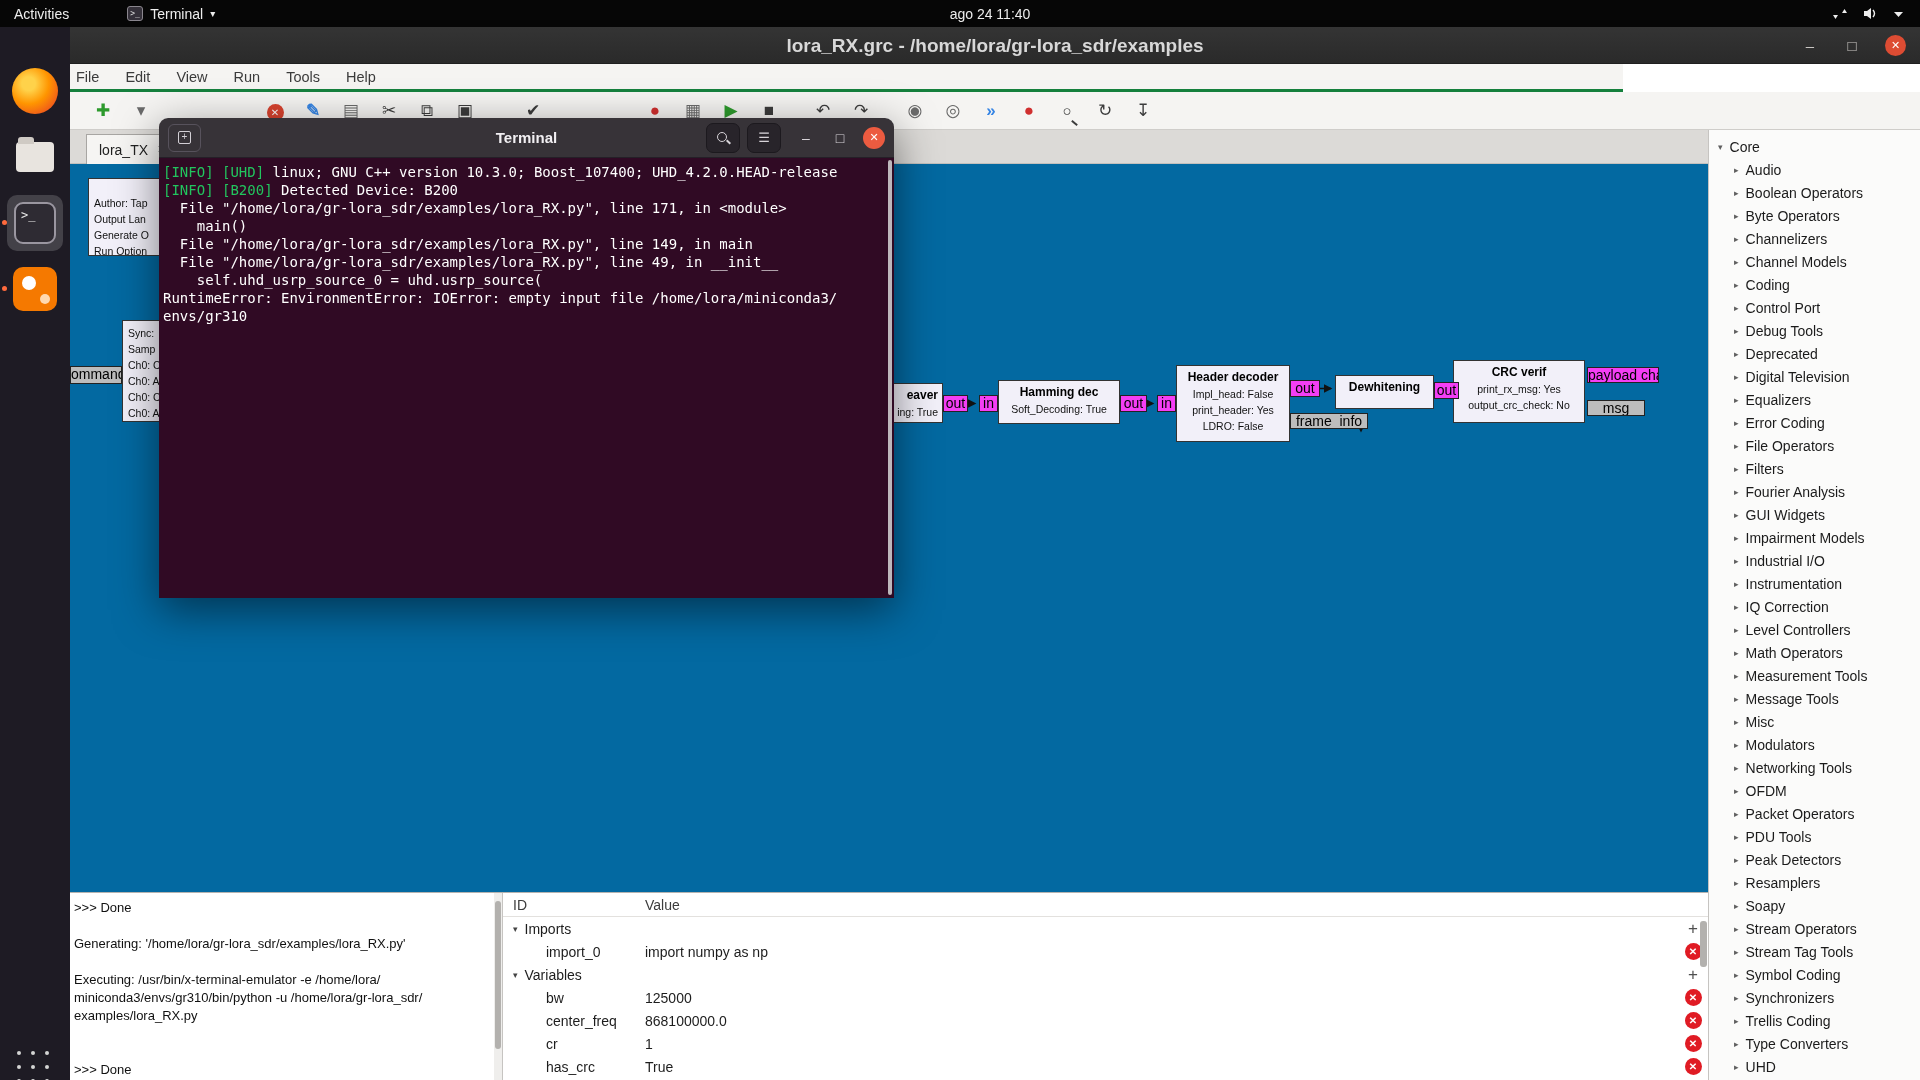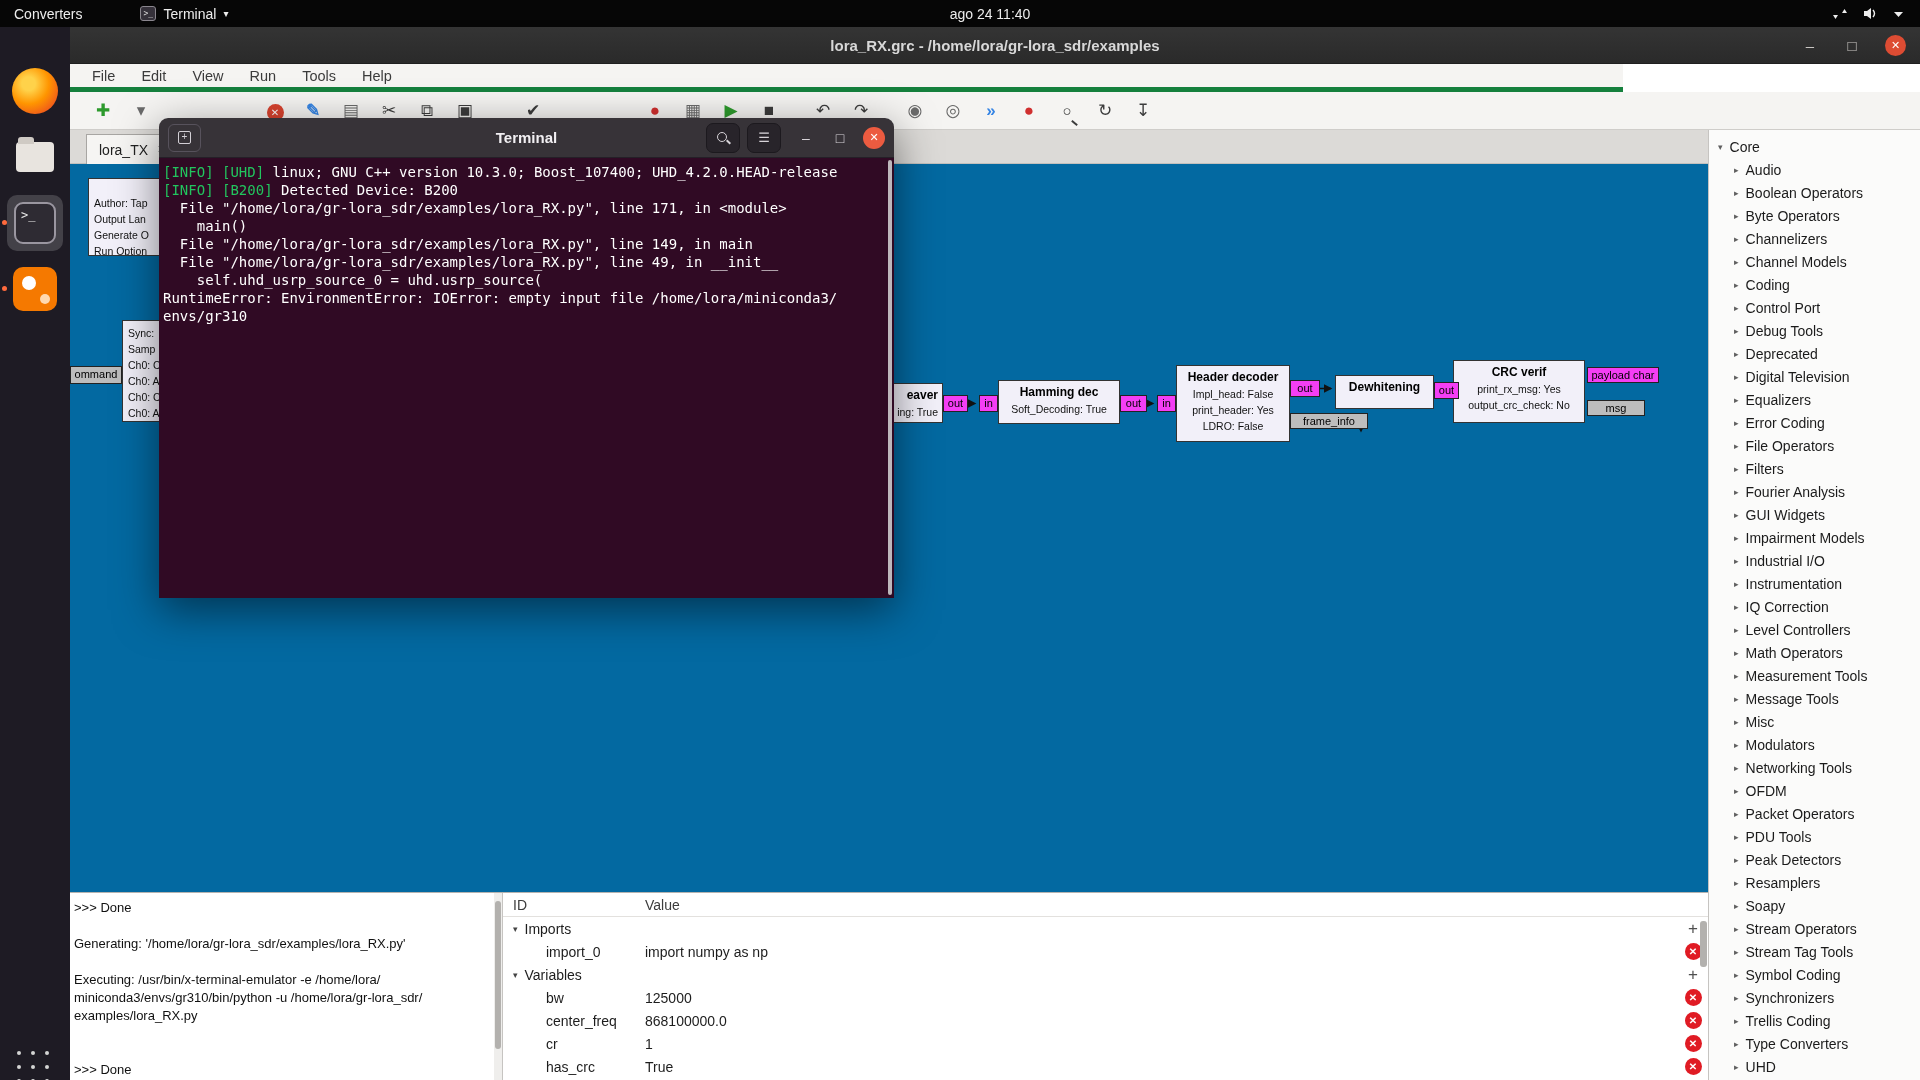--- a/index.html
+++ b/index.html
@@ -24,25 +24,25 @@
 .files-icon::before{content:"";position:absolute;left:2px;top:-5px;width:16px;height:7px;background:#cfcac4;border-radius:3px 3px 0 0}
 .term-icon{width:42px;height:42px;background:#2e2b33;border:2px solid #9a96a0;border-radius:9px;color:#e8e8e8;font-size:12px;font-family:"DejaVu Sans Mono",monospace;padding:4px 0 0 5px}
 .gr-icon{width:44px;height:44px;border-radius:10px;background:#f57900;position:relative}
 .gr-icon::before{content:"";position:absolute;left:9px;top:9px;width:14px;height:14px;border-radius:50%;background:#ffffff}
 .gr-icon::after{content:"";position:absolute;right:7px;bottom:7px;width:10px;height:10px;border-radius:50%;background:#ffd9b0}
 #appgrid{position:absolute;left:17px;top:1024px;width:36px;height:36px;display:grid;grid-template-columns:repeat(3,1fr);gap:6px}
 #appgrid span{width:4px;height:4px;border-radius:50%;background:#d4d4d4}
 
 
 #grc-title{position:absolute;left:70px;top:27px;width:1850px;height:37px;background:linear-gradient(#343434,#2a2a2a);border-bottom:1px solid #1f1f1f}
-#grc-title .ttl{position:absolute;left:0;right:0;top:0;height:37px;line-height:37px;text-align:center;color:#d8d8d8;font-size:15px;font-weight:bold}
+#grc-title .ttl{position:absolute;left:0;right:0;top:0;height:37px;line-height:37px;text-align:center;color:#d8d8d8;font-size:19px;font-weight:bold}
 #grc-title .wbtns{position:absolute;right:14px;top:0;height:37px;display:flex;align-items:center}
 .w-min,.w-max{color:#c9c6c3;font-size:15px;margin-left:24px;width:18px;text-align:center}
 .w-close{width:21px;height:21px;border-radius:50%;background:#dd4c33;color:#fff;font-size:11px;display:flex;align-items:center;justify-content:center;margin-left:24px}
-#grc-menubar{position:absolute;left:70px;top:64px;width:1553px;height:28px;background:#f5f4f2;border-bottom:5px solid #15803d;display:flex;align-items:center;gap:26px;padding-left:22px;font-size:14.5px;color:#3b3b3b}
+#grc-menubar{position:absolute;left:70px;top:64px;width:1553px;height:28px;background:#f5f4f2;border-bottom:3px solid #15803d;display:flex;align-items:center;gap:26px;padding-left:6px;font-size:14.5px;color:#3b3b3b}
 #grc-toolbar{position:absolute;left:70px;top:92px;width:1850px;height:38px;background:#f5f4f2;border-bottom:1px solid #cfcdca;display:flex;align-items:center;padding-left:20px}
 .ticon{width:26px;margin-right:12px;text-align:center;font-size:17px;color:#444}
 .c-green i{color:#2d9a2d}
 .c-blue i{color:#3584e4;font-weight:bold}
 .c-red i{color:#d02f2f}
 .c-dim i{color:#6a6a6a}
 .c-dark i{color:#3c3c3c}
 .c-redbadge i{display:inline-block;width:17px;height:17px;line-height:17px;border-radius:50%;background:#d8432f;color:#fff;font-size:10px}
 .c-search{position:relative}
 .c-search i{font-size:15px}
@@ -56,21 +56,21 @@
 .tab .tclose{font-size:11px;color:#666}
 
 
 #canvas{position:absolute;left:70px;top:164px;width:1638px;height:728px;background:#0369a1;overflow:hidden}
 #wires{position:absolute;left:0;top:0;z-index:4;pointer-events:none}
 .blk{position:absolute;background:#f2f0f9;border:1px solid #333;overflow:hidden;z-index:5}
 .btitle{font-weight:bold;font-size:12px;text-align:center;padding:4px 4px 2px;white-space:nowrap}
 .brow{font-size:10.5px;line-height:16px;padding:0 5px;text-align:center;white-space:nowrap;color:#111}
 .blk.left .brow{text-align:left}
 .blk.right .brow,.blk.right .btitle{text-align:right;padding-right:4px}
-.port{position:absolute;font-size:11px;line-height:15px;text-align:center;border:1px solid #222;color:#000;z-index:6;white-space:nowrap;overflow:hidden}
+.port{position:absolute;font-size:14px;line-height:15px;text-align:center;border:1px solid #222;color:#000;z-index:6;white-space:nowrap;overflow:hidden}
 .pm{background:#f43ef4}
 .pg{background:#bdbdbd}
 
 
 #library{position:absolute;left:1708px;top:130px;width:212px;height:950px;background:#fbfbfa;border-left:1px solid #c6c4c1;overflow:hidden}
 .lib-root{height:23px;display:flex;align-items:center;padding-left:9px;font-size:14px;color:#1b1b1b;margin-top:5px}
 .lib-row{height:23px;display:flex;align-items:center;padding-left:25px;font-size:14px;color:#1b1b1b}
 .tri{font-size:9px;color:#5f5f5f;margin-right:7px}
 
 
@@ -110,21 +110,21 @@
 .tgreen{color:#22c55e}
 #t-scroll{position:absolute;right:2px;top:2px;bottom:3px;width:4px;background:#beb7bc;border-radius:2px}
 
 
 .sico{display:block}
 </style>
 </head>
 <body>
 
 <div id="topbar">
-  <span id="activities">Converters</span>
+  <span id="activities">Activities</span>
   <span id="appmenu">
     <span class="mini-term">&gt;_</span>
     <span>Terminal</span>
     <span style="font-size:10px">▾</span>
   </span>
   <span id="clock">ago 24 11:40</span>
   <span id="status">
     <svg class="sico" width="16" height="12" viewBox="0 0 16 12">
         <path d="M1 7 L6 7 L3.5 11 Z" fill="#ededed"></path>
         <path d="M10 5 L15 5 L12.5 1 Z" fill="#ededed"></path>

